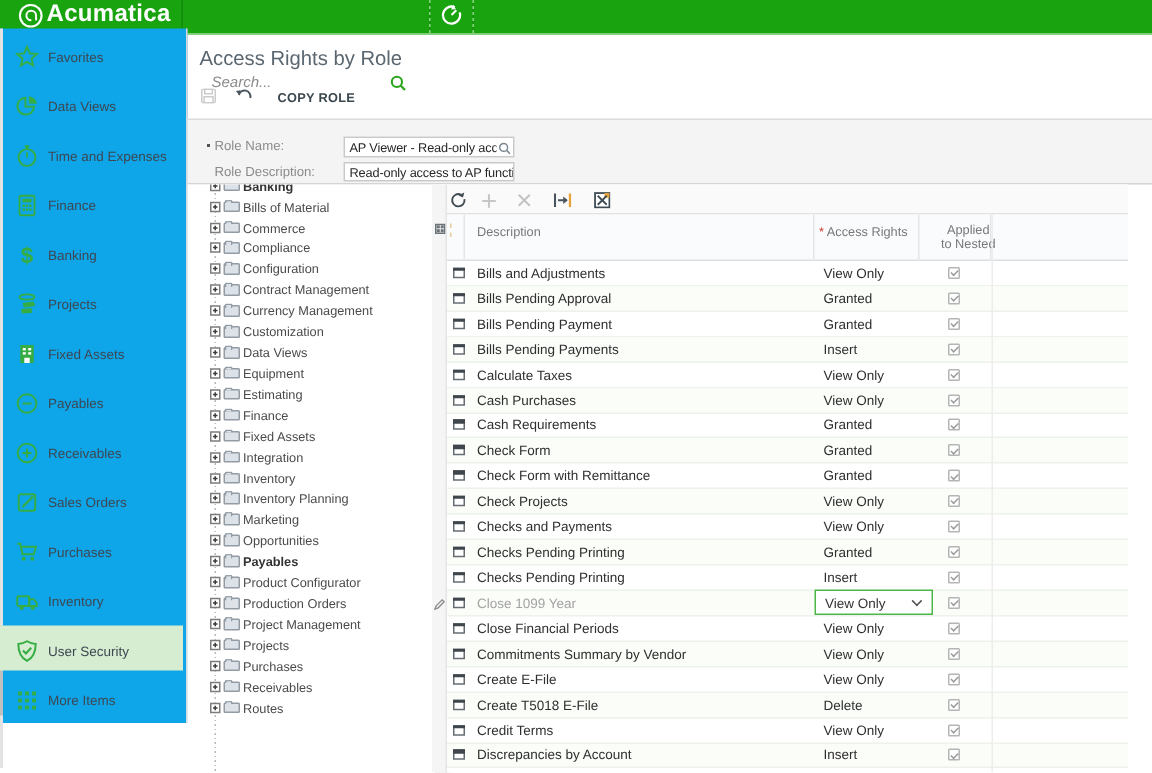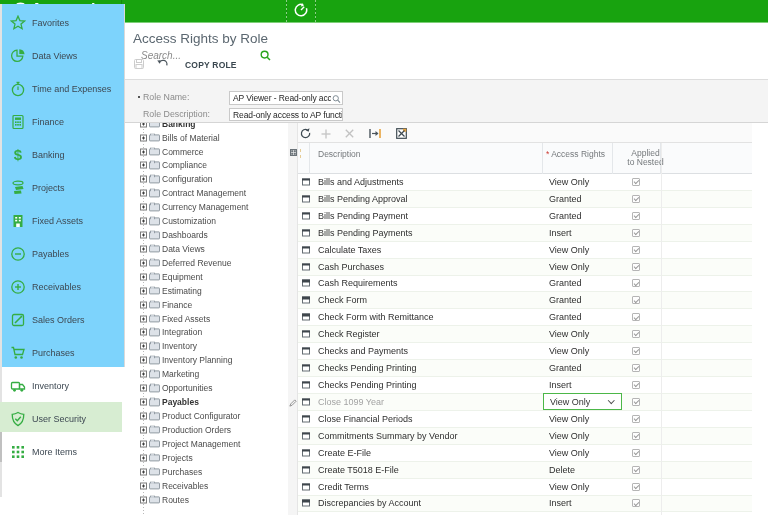--- a/index.html
+++ b/index.html
@@ -8,21 +8,21 @@
 .abs { position:absolute; }
 
 
 #hdr { position:absolute; left:0; top:0; width:768px; height:23px; background:#18a30f; border-bottom:1px solid #7ecf78; }
 #logo { position:absolute; left:31px; top:1px; color:#fff; font-size:16px; font-weight:bold; letter-spacing:0.2px; }
 #searchbox { position:absolute; left:134px; top:3px; width:142px; height:17px; background:#fff; border-radius:2px;margin-top:44px; }
 #searchbox span { position:absolute; left:7px; top:3px; font-size:10px; font-style:italic; color:#8a8a8a; }
 .hsep { position:absolute; top:0px; height:22px; width:1px; background-image:repeating-linear-gradient(to bottom, rgba(255,255,255,0.5) 0 2px, rgba(10,90,10,0.25) 2px 4px); }
 
 
-#sidebar { position:absolute; left:0; top:4px; width:125px; height:363px; background:#7dd3fc; border-right:1px solid #d9d9d9; }
+#sidebar { position:absolute; left:0; top:19px; width:125px; height:463px; background:#0ea5e9; border-right:1px solid #d9d9d9; }
 .sbitem { position:absolute; left:0; width:124px; height:33px; }
 .sbitem .lbl { position:absolute; left:32px; top:50%; transform:translateY(-50%); font-size:9px; color:#3d4852; white-space:nowrap; }
 .sbitem svg { position:absolute; left:10px; top:50%; transform:translateY(-50%); }
 .sbsel { position:absolute; left:0; width:122px; height:30px; background:#d7edd2; }
 
 
 #title { position:absolute; left:133px; top:31px; font-size:13.5px; color:#5b6770; }
 #copyrole { position:absolute; left:185px; top:59.5px; font-size:8.5px; font-weight:bold; color:#3a474f; letter-spacing:0.2px; }
 
 
@@ -289,31 +289,21 @@
           <span class="txt">Currency Management</span>
         </div>
         <div class="trow">
           <span class="expander"></span>
           <span class="folder"></span>
           <span class="txt">Customization</span>
         </div>
         <div class="trow">
           <span class="expander"></span>
           <span class="folder"></span>
-          <span class="txt">Dashboards</span>
-        </div>
-        <div class="trow">
-          <span class="expander"></span>
-          <span class="folder"></span>
           <span class="txt">Data Views</span>
-        </div>
-        <div class="trow">
-          <span class="expander"></span>
-          <span class="folder"></span>
-          <span class="txt">Deferred Revenue</span>
         </div>
         <div class="trow">
           <span class="expander"></span>
           <span class="folder"></span>
           <span class="txt">Equipment</span>
         </div>
         <div class="trow">
           <span class="expander"></span>
           <span class="folder"></span>
           <span class="txt">Estimating</span>
@@ -497,21 +487,21 @@
           <span class="gchk"></span>
         </div>
         <div class="grow">
           <span class="noteicon"></span>
           <span class="gdesc">Check Form with Remittance</span>
           <span class="gacc">Granted</span>
           <span class="gchk"></span>
         </div>
         <div class="grow alt">
           <span class="noteicon"></span>
-          <span class="gdesc">Check Register</span>
+          <span class="gdesc">Check Projects</span>
           <span class="gacc">View Only</span>
           <span class="gchk"></span>
         </div>
         <div class="grow">
           <span class="noteicon"></span>
           <span class="gdesc">Checks and Payments</span>
           <span class="gacc">View Only</span>
           <span class="gchk"></span>
         </div>
         <div class="grow alt">

